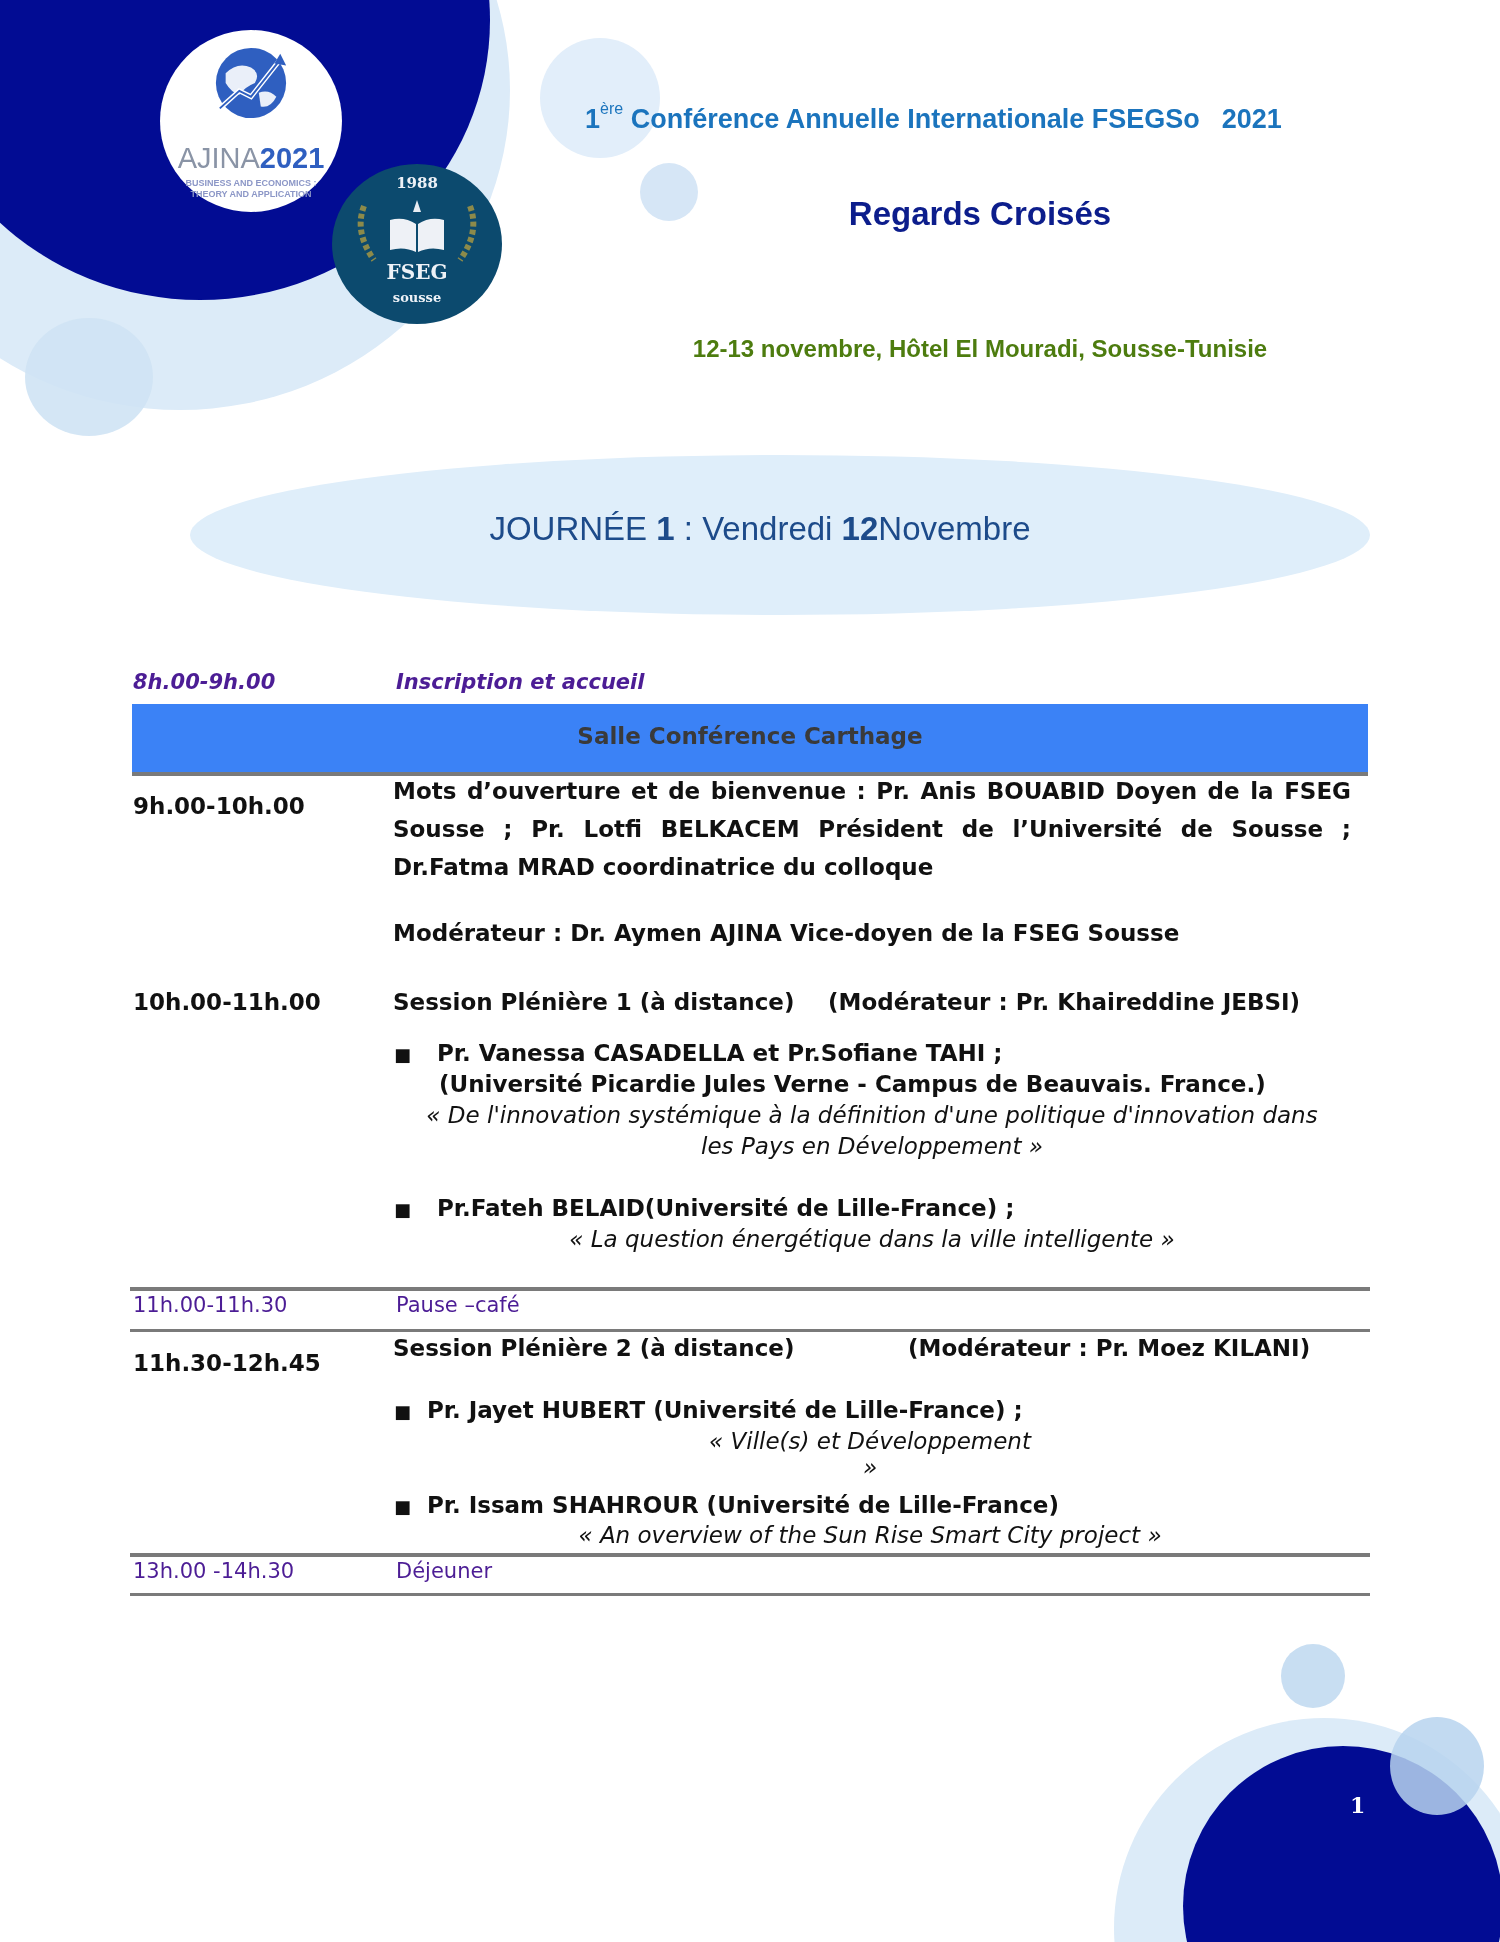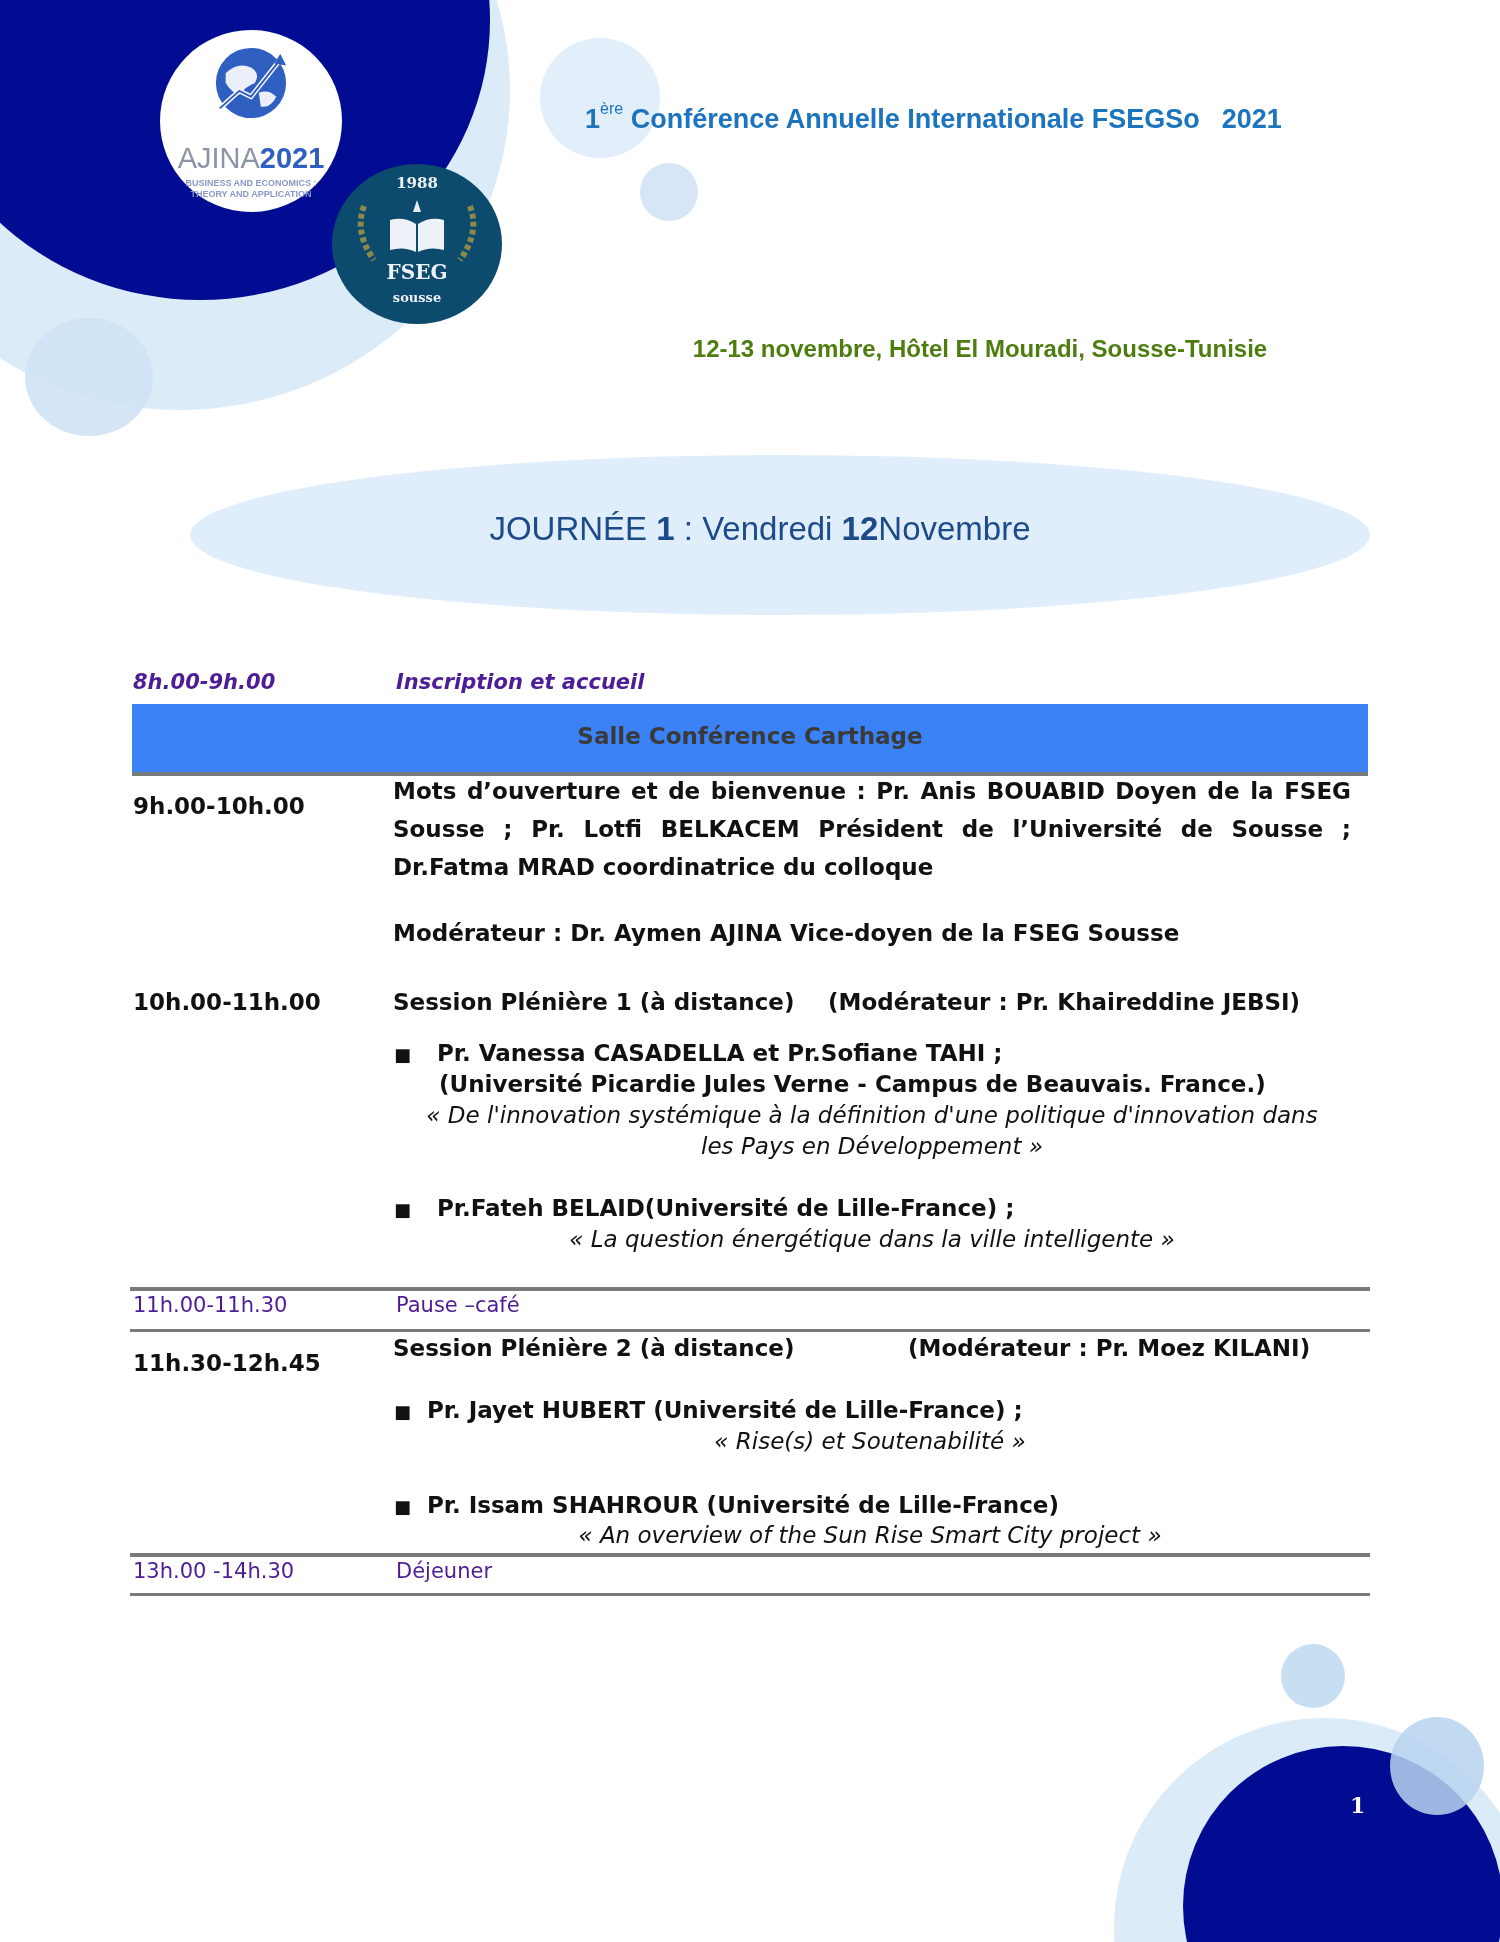--- a/index.html
+++ b/index.html
@@ -111,20 +111,21 @@
   </svg>
   <div class="fseg-txt" style="top:96px; font-size:20px;">FSEG</div>
   <div class="fseg-txt" style="top:126px; font-size:13px;">sousse</div>
 </div>
 
 <div class="conf-title">
   <span>1</span><sup>ère</sup>
   <span>Conférence Annuelle Internationale FSEGSo</span><span class="year">2021</span>
 </div>
 <div class="main-title">
+  <div>Regards Croisés</div>
 </div>
 <div class="dates">12-13 novembre, Hôtel El Mouradi, Sousse-Tunisie</div>
 
 <div class="day-ellipse"></div>
 <div class="day-title">
   <span>JOURNÉE</span> <b>1</b><span> : Vendredi </span><b>12</b><span>Novembre</span>
 </div>
 
 <div class="time-blue it" style="left:133px; top:670px;">8h.00-9h.00</div>
 <div class="time-blue it" style="left:396px; top:670px;">Inscription et accueil</div>
@@ -153,21 +154,21 @@
 <div class="time-blue" style="left:133px; top:1293px;">11h.00-11h.30</div>
 <div class="time-blue" style="left:396px; top:1293px;">Pause –café</div>
 <div class="rule" style="top:1329px; height:3px;"></div>
 
 <div class="time" style="top:1350px;">11h.30-12h.45</div>
 <div class="txt" style="top:1335px;">Session Plénière 2 (à distance)</div>
 <div class="txt" style="left:908px; width:460px; top:1335px;">(Modérateur : Pr. Moez  KILANI)</div>
 
 <span class="bullet" style="left:394px; top:1401px;">■</span>
 <div class="txt" style="left:427px; top:1397px;">Pr. Jayet HUBERT (Université de Lille-France) ;</div>
-<div class="quote" style="left:700px; width:340px; top:1428px;">« Rise(s) et Soutenabilité »</div>
+<div class="quote" style="left:700px; width:340px; top:1428px;">« Ville(s) et Développement »</div>
 
 <span class="bullet" style="left:394px; top:1496px;">■</span>
 <div class="txt" style="left:427px; top:1492px;">Pr. Issam SHAHROUR (Université de Lille-France)</div>
 <div class="quote" style="left:530px; width:680px; top:1522px;">« An overview of the Sun Rise Smart City project »</div>
 
 <div class="rule" style="top:1553px;"></div>
 
 <div class="time-blue" style="left:133px; top:1559px;">13h.00 -14h.30</div>
 <div class="time-blue" style="left:396px; top:1559px;">Déjeuner</div>
 <div class="rule" style="top:1593px; height:3px;"></div>

